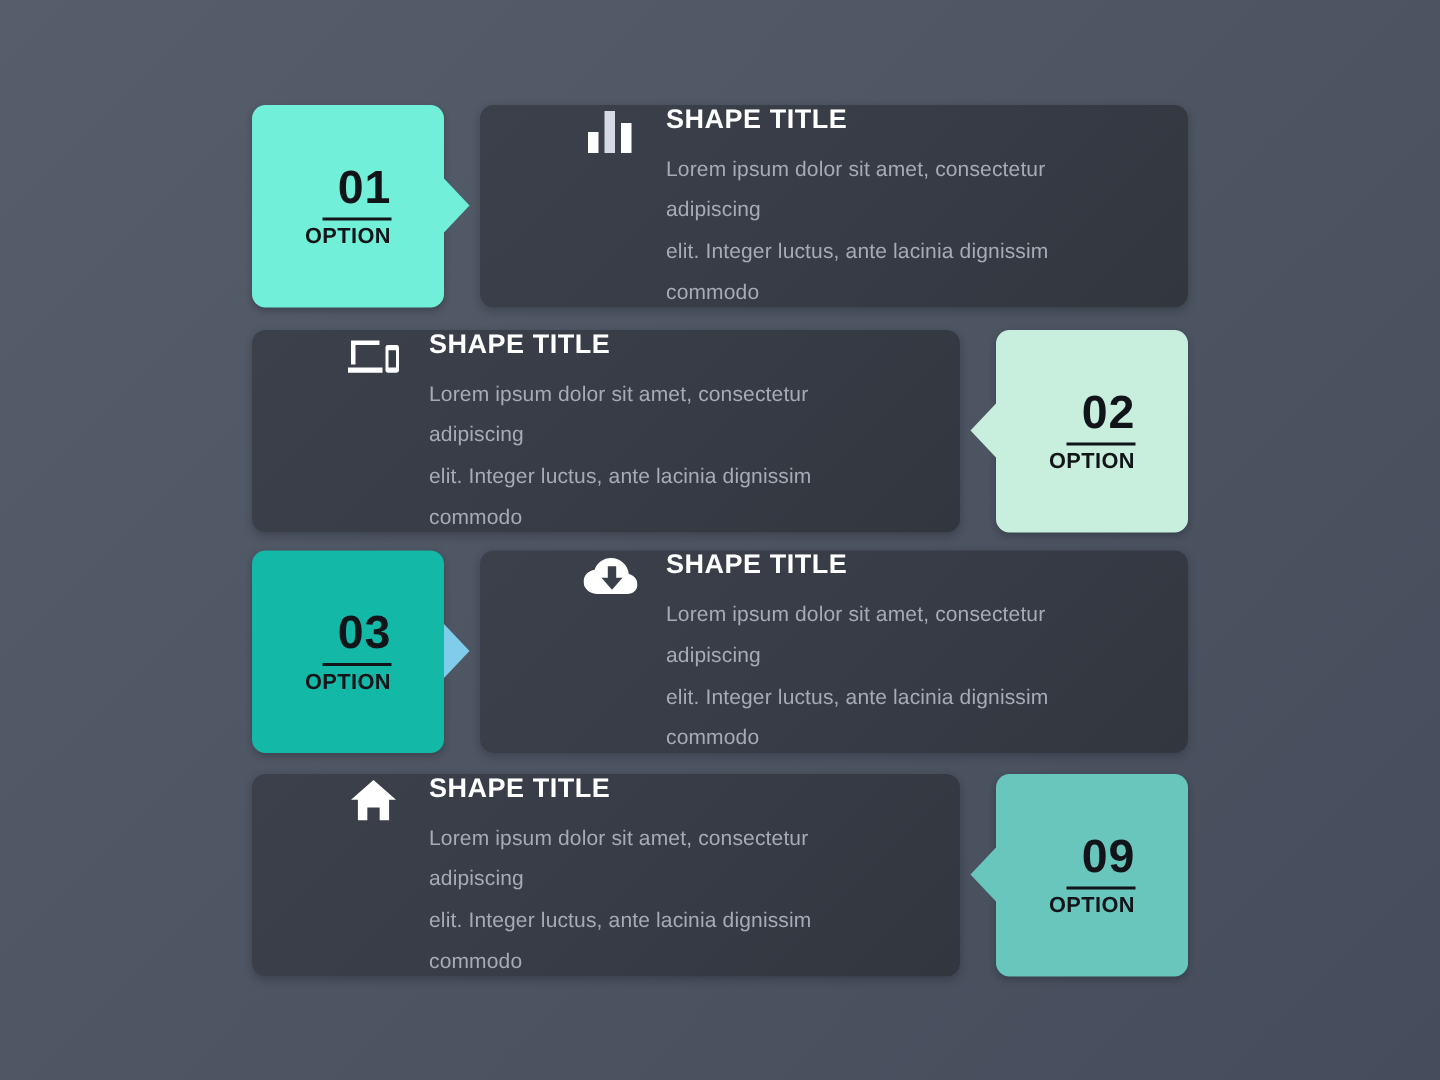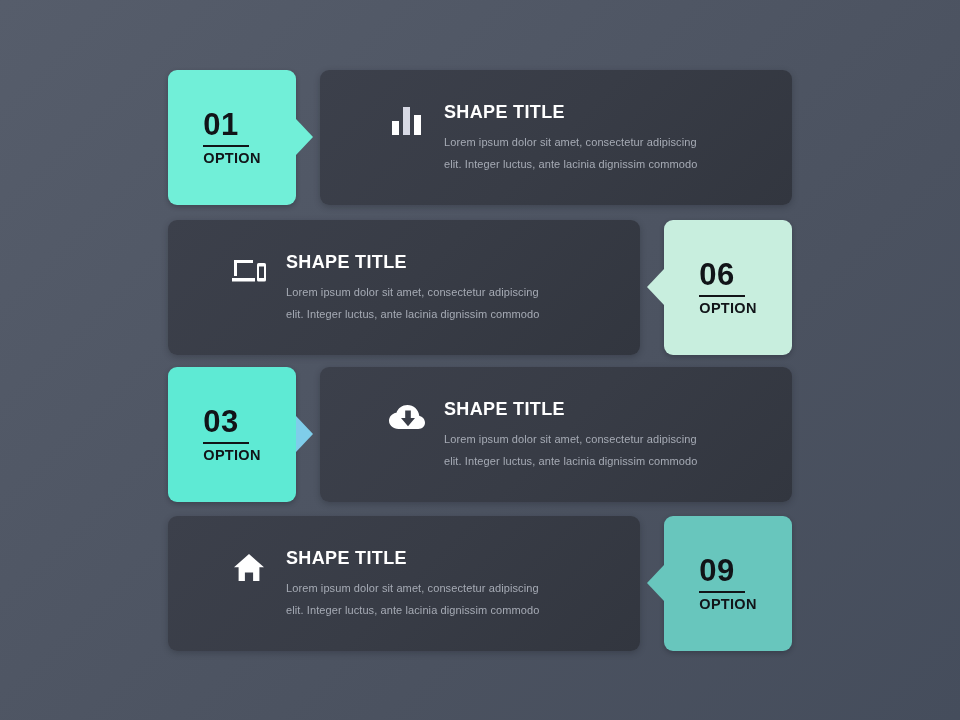--- a/index.html
+++ b/index.html
@@ -62,21 +62,21 @@
     border-left: 17px solid currentColor;
   }
   .badge.right .pointer {
     right: 128px;
     border-right: 17px solid currentColor;
   }
 
   .badge-inner {
     display: flex;
     flex-direction: column;
-    align-items: flex-start;
+    align-items: flex-end;
   }
   .badge-num {
     font-size: 31px;
     font-weight: bold;
     color: #111418;
     line-height: 1;
     letter-spacing: 0.5px;
     padding-bottom: 5px;
   }
   .badge-rule {
@@ -128,21 +128,21 @@
   .text-col { padding-top: 2px; }
 
   .shape-title {
     font-size: 18px;
     font-weight: bold;
     color: #ffffff;
     letter-spacing: 0.35px;
     margin-bottom: 9px;
   }
   .shape-desc {
-    font-size: 11px;
+    font-size: 14px;
     color: #a6abb5;
     line-height: 1.95;
     letter-spacing: 0.1px;
     max-width: 300px;
   }
 </style>
 </head>
 <body>
 
 <div class="board">
@@ -196,30 +196,30 @@
             <div>Lorem ipsum dolor sit amet, consectetur adipiscing</div>
             <div>elit. Integer luctus, ante lacinia dignissim commodo</div>
           </div>
         </div>
       </div>
     </div>
 
     <div class="badge right" style="background: rgb(200, 238, 222);">
       <span class="pointer" style="color: rgb(200, 238, 222);"></span>
       <div class="badge-inner">
-        <span class="badge-num">06</span>
+        <span class="badge-num">02</span>
         <span class="badge-rule"></span>
         <span class="badge-label">OPTION</span>
       </div>
     </div>
   </div>
 
   <div class="row row-3">
 
-    <div class="badge left" style="background: #5eead4;">
+    <div class="badge left" style="background: #14b8a6;">
       <span class="pointer" style="color: rgb(127, 205, 234);"></span>
       <div class="badge-inner">
         <span class="badge-num">03</span>
         <span class="badge-rule"></span>
         <span class="badge-label">OPTION</span>
       </div>
     </div>
 
     <div class="card right-card">
       <div class="card-body">

